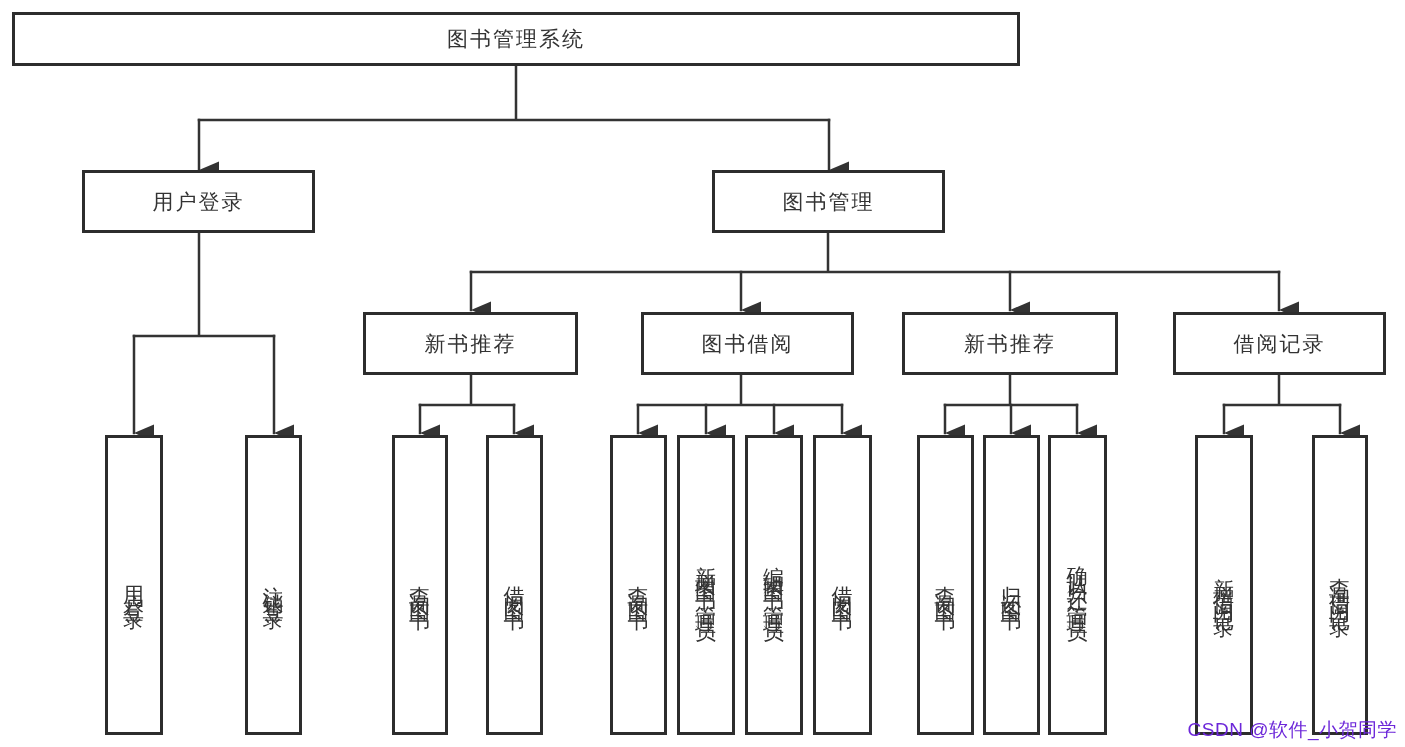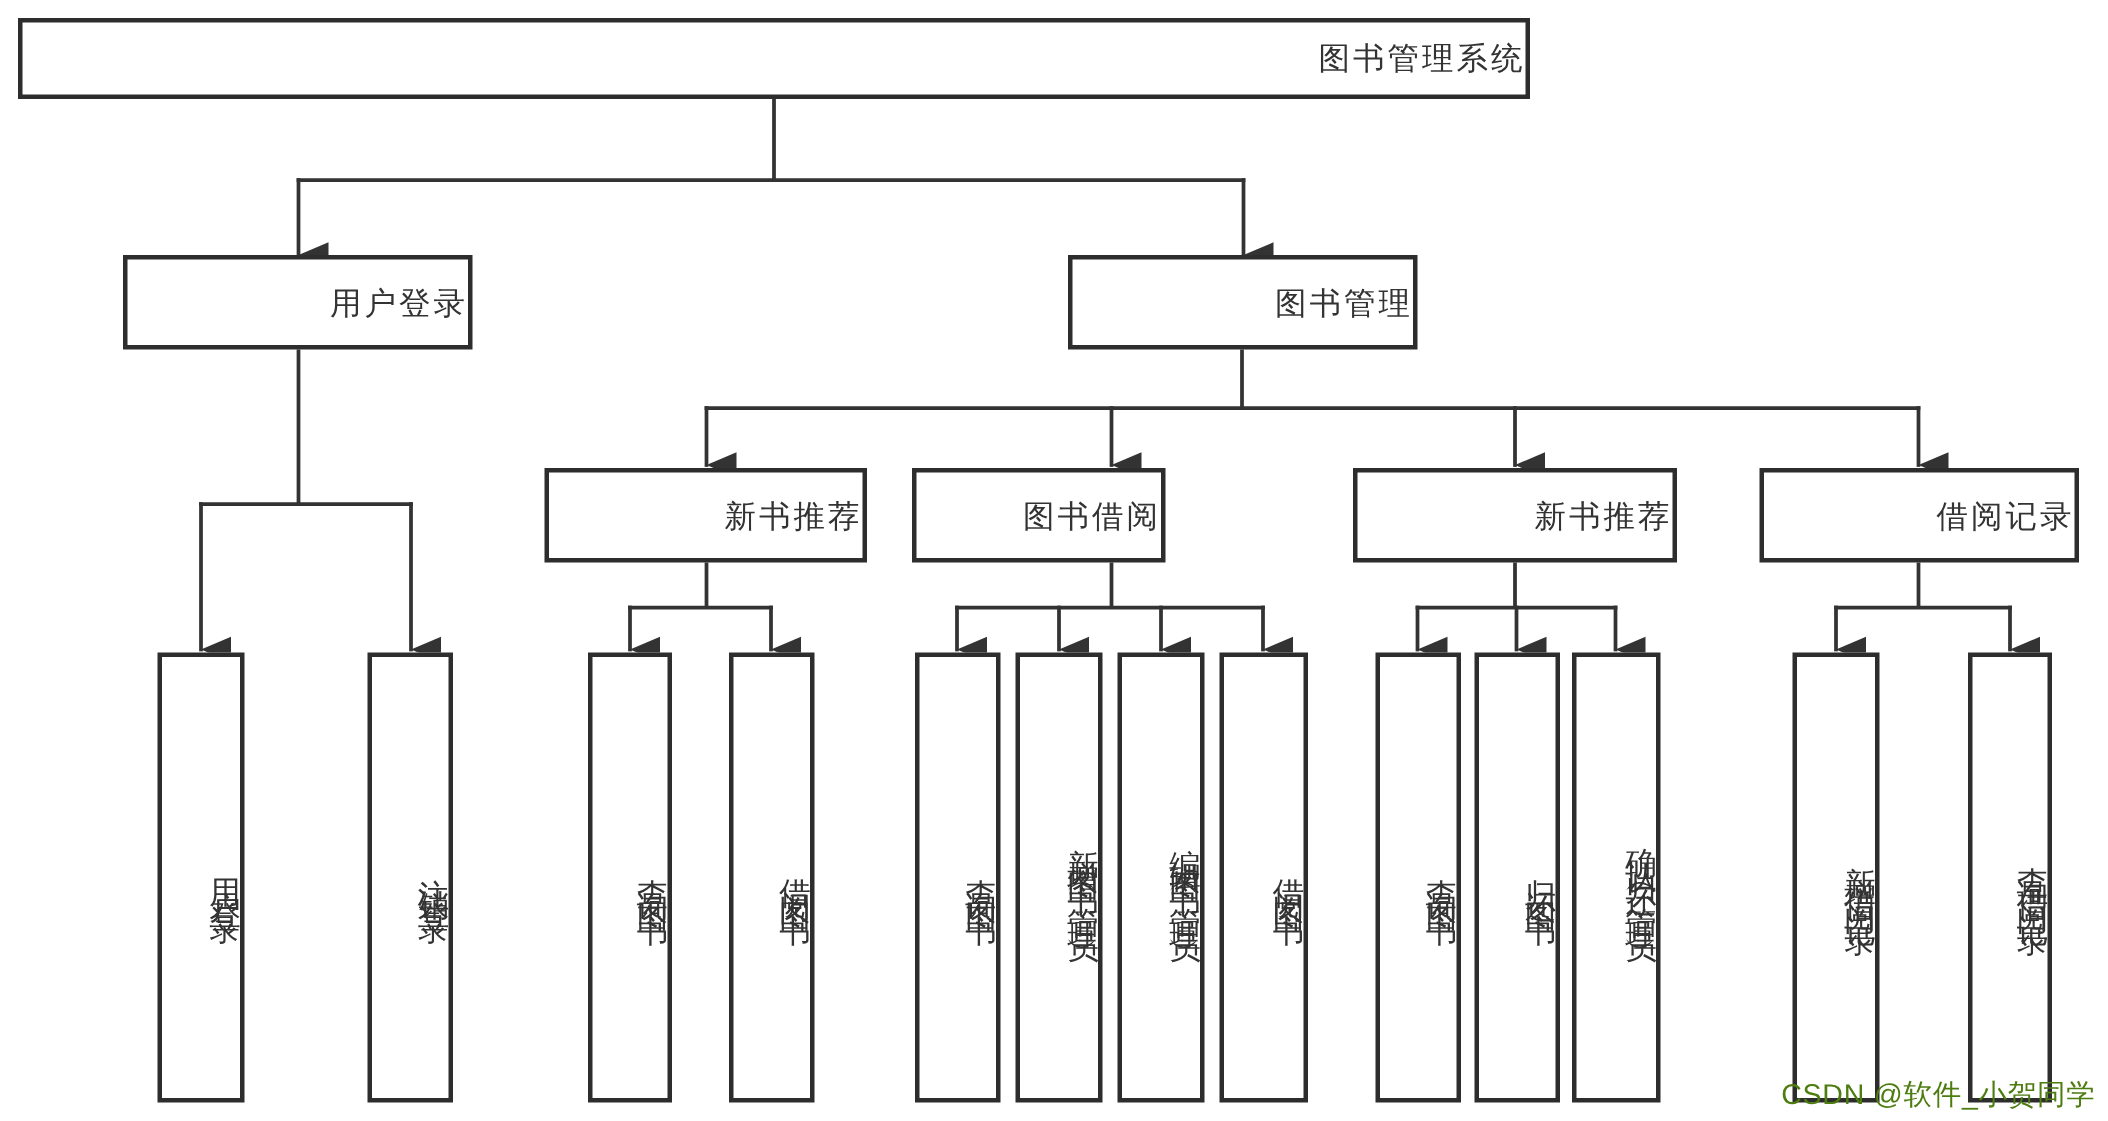--- a/index.html
+++ b/index.html
@@ -16,21 +16,21 @@
     left: 0; top: 0;
     width: 1405px; height: 747px;
   }
   .node {
     position: absolute;
     box-sizing: border-box;
     background: #ffffff;
     border: 3px solid #2d2d2d;
     display: flex;
     align-items: center;
-    justify-content: flex-end;
+    justify-content: center;
     color: #333333;
   }
   .hlabel {
     font-size: 21px;
     letter-spacing: 2px;
     color: #333333;
     white-space: nowrap;
   }
   .leaf { width: 58px; height: 300px; top: 435px; }
   .vlabel {
@@ -40,21 +40,21 @@
     line-height: 1;
     letter-spacing: 8px;
     color: #333333;
     white-space: nowrap;
   }
   .watermark {
     position: absolute;
     right: 8px;
     bottom: 4px;
     font-size: 19px;
-    color: #4d7c0f;
+    color: #6d28d9;
     letter-spacing: 0.5px;
     z-index: 5;
     white-space: nowrap;
   }
 </style>
 </head>
 <body>
 
 <div class="stage">
 
@@ -108,21 +108,21 @@
   <div class="node" style="left:82px; top:170px; width:233px; height:63px">
     <span class="hlabel">用户登录</span>
   </div>
   <div class="node" style="left:363px; top:312px; width:215px; height:63px">
     <span class="hlabel">新书推荐</span>
   </div>
 
   <div class="node" style="left:712px; top:170px; width:233px; height:63px">
     <span class="hlabel">图书管理</span>
   </div>
-  <div class="node" style="left:608px; top:312px; width:169px; height:63px">
+  <div class="node" style="left:641px; top:312px; width:213px; height:63px">
     <span class="hlabel">图书借阅</span>
   </div>
   <div class="node" style="left:902px; top:312px; width:216px; height:63px">
     <span class="hlabel">新书推荐</span>
   </div>
   <div class="node" style="left:1173px; top:312px; width:213px; height:63px">
     <span class="hlabel">借阅记录</span>
   </div>
 
   <div class="node leaf" style="left:105px; width:58px">

